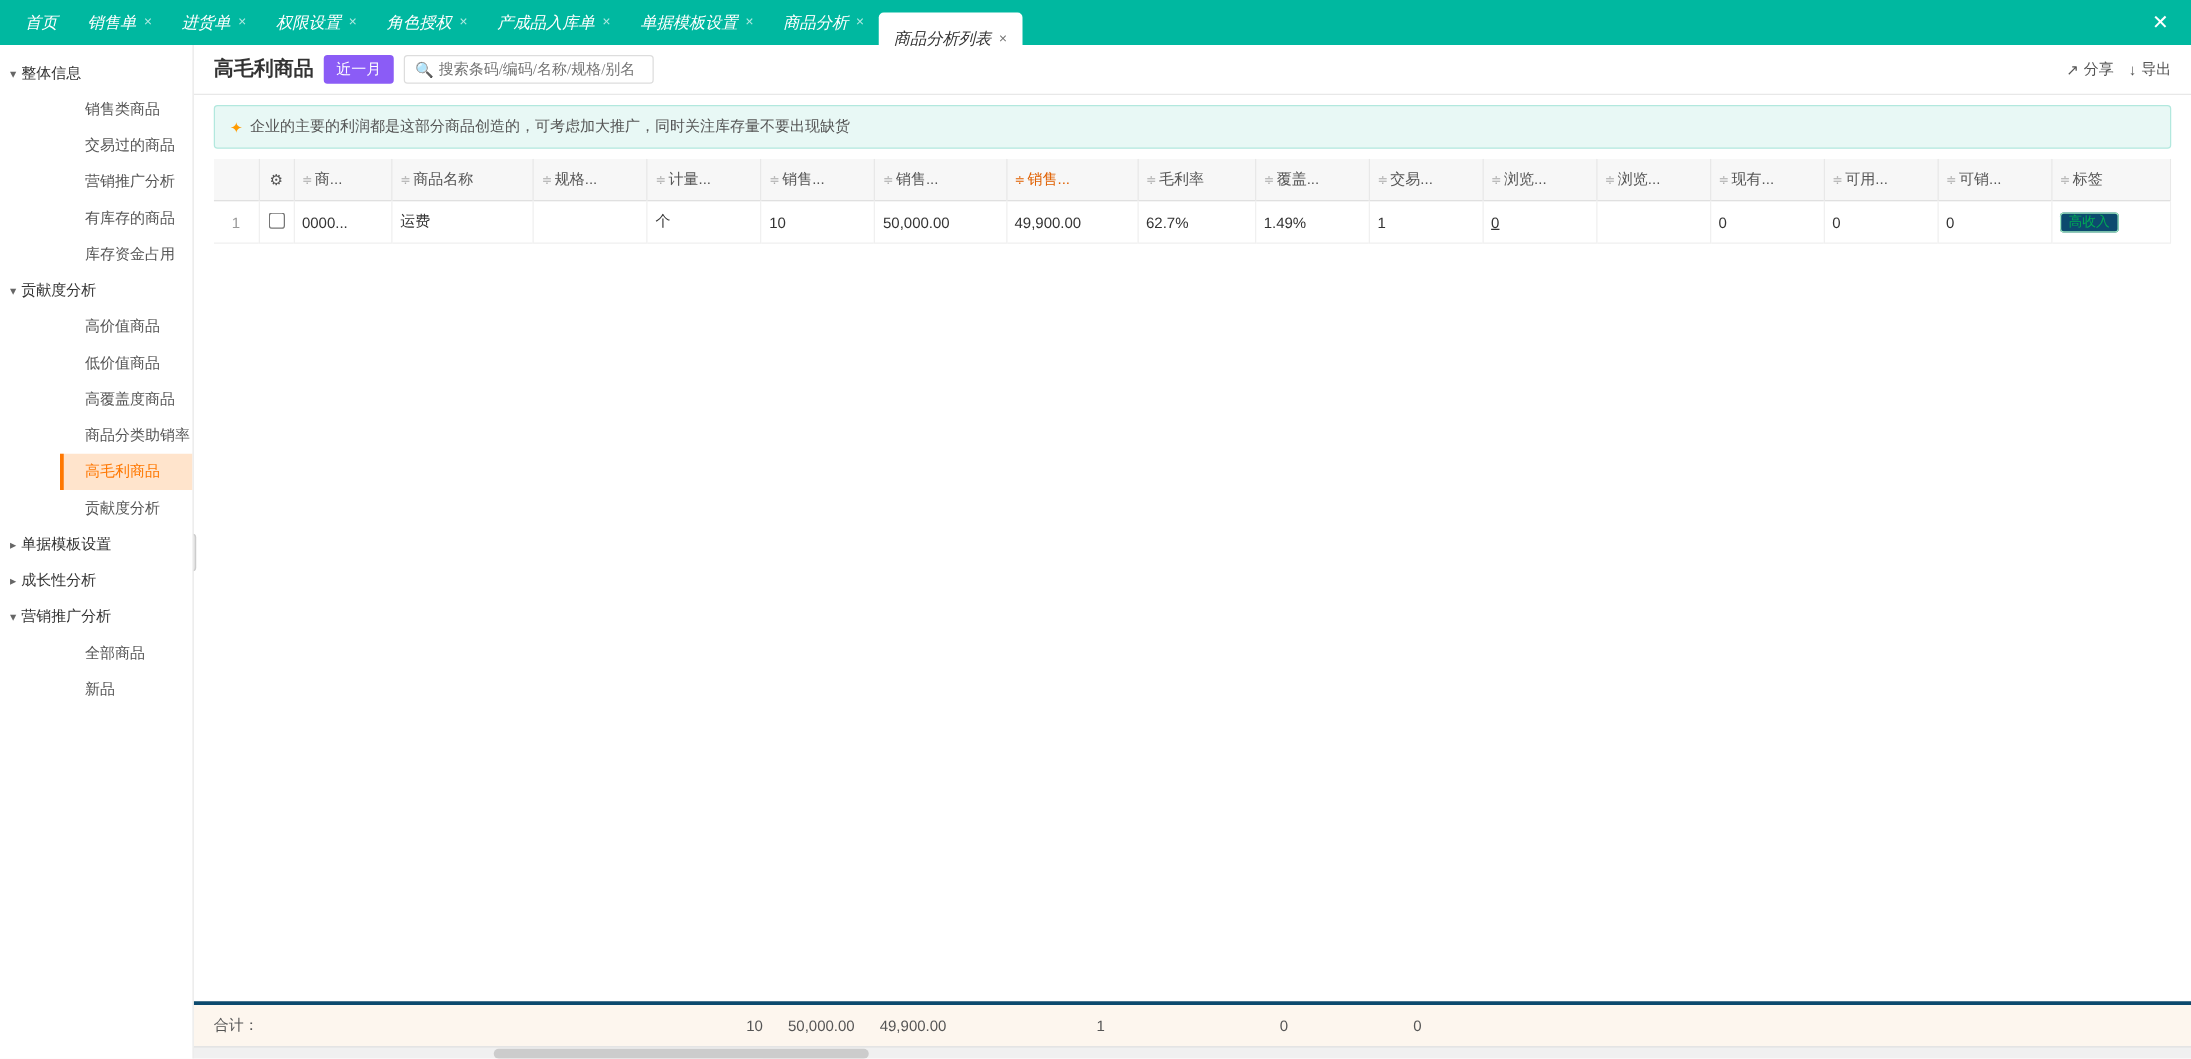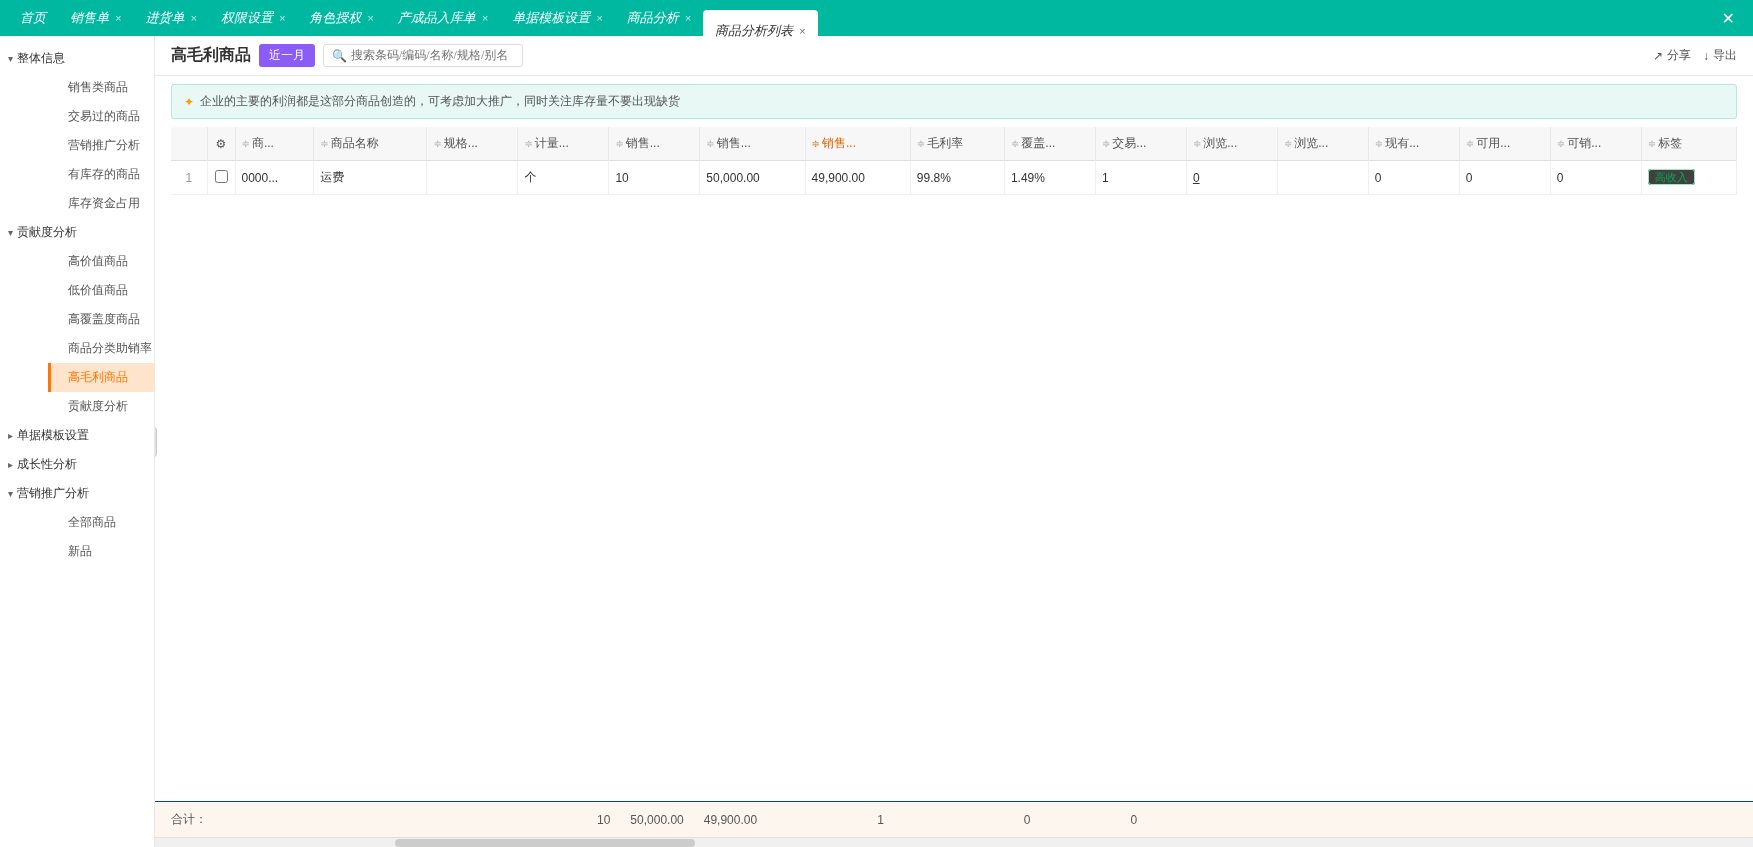--- a/index.html
+++ b/index.html
@@ -218,33 +218,33 @@
     }
     table tbody td {
       padding: 8px 6px;
       border-right: 1px solid #f0f0f0;
       color: #333;
       white-space: nowrap;
     }
     .col-num { width: 36px; text-align: center; color: #999; }
     .col-check { width: 28px; text-align: center; }
     .badge-green {
-      background: #404040;
+      background: #0c4a6e;
       color: #00aa55;
       border: 1px solid #9de8c0;
       border-radius: 3px;
       padding: 1px 6px;
       font-size: 11px;
     }
     .underline { text-decoration: underline; color: #333; cursor: pointer; }
 
     
     .footer-bar {
       background: #fdf6ee;
-      border-top: 1px solid #0c4a6e;
+      border-top: 3px solid #0c4a6e;
       height: 36px;
       display: flex;
       align-items: center;
       padding: 0 16px;
       flex-shrink: 0;
       font-size: 12px;
       color: #555;
       gap: 20px;
     }
     .footer-total-label { font-weight: normal; color: #555; }
@@ -388,21 +388,21 @@
           <tr>
                 <td class="col-num">1</td>
                 <td class="col-check"><input type="checkbox" style=""></td>
                 <td>0000...</td>
                 <td>运费</td>
                 <td></td>
                 <td>个</td>
                 <td>10</td>
                 <td>50,000.00</td>
                 <td>49,900.00</td>
-                <td>99.8%</td>
+                <td>62.7%</td>
                 <td>1.49%</td>
                 <td>1</td>
                 <td><span class="underline">0</span></td>
                 <td></td>
                 <td>0</td>
                 <td>0</td>
                 <td>0</td>
                 <td><span class="badge-green">高收入</span></td>
               </tr>
             </tbody>

